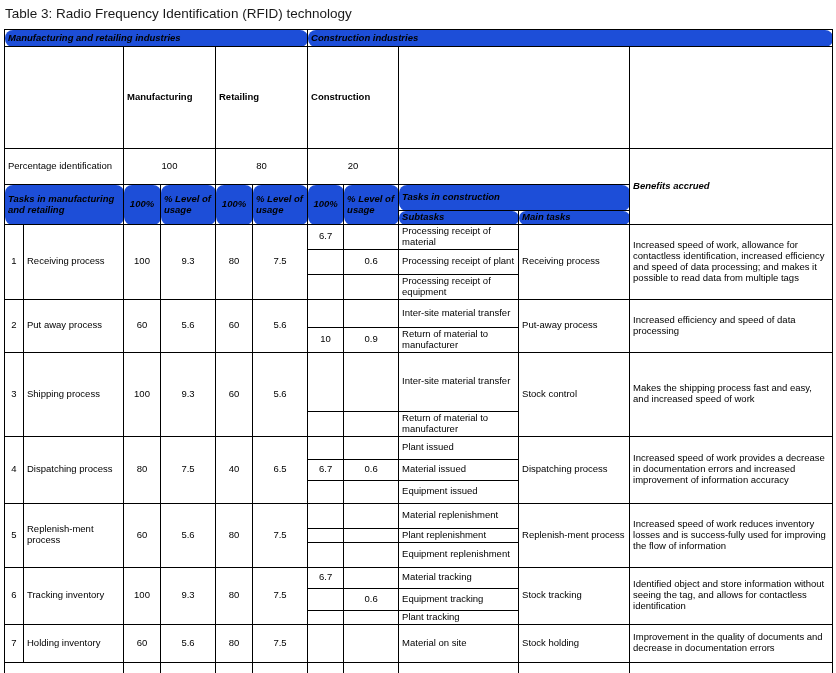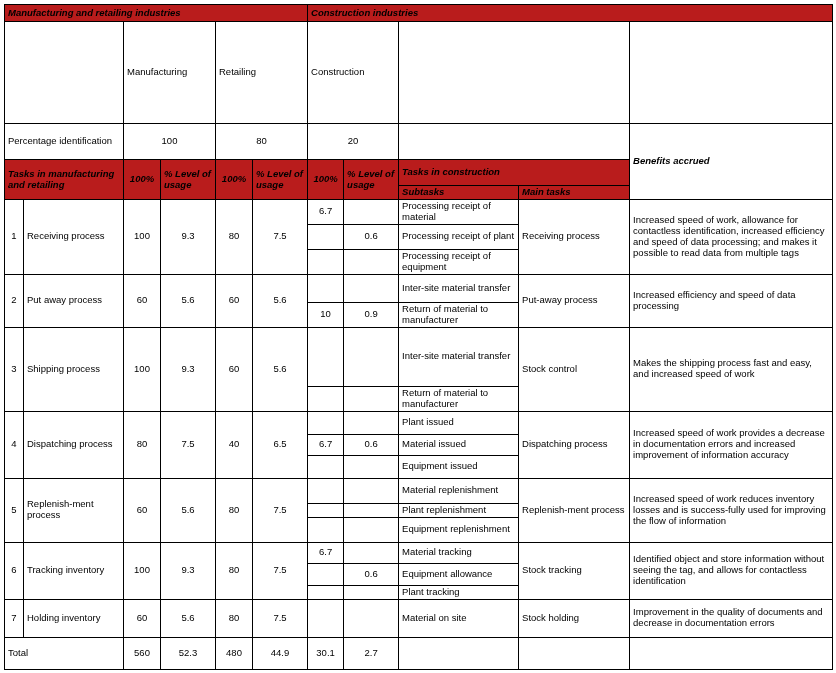--- a/index.html
+++ b/index.html
@@ -33,28 +33,29 @@
   }
   table.rfid td {
     border: 1px solid #000000;
     padding: 1px 3px;
     vertical-align: middle;
     overflow: hidden;
     word-wrap: break-word;
   }
   .c   { text-align: center; }
   .hd  { font-style: italic; font-weight: bold; }
-  .bg  { background: #b91c1c; }
+  .bg  { background: #1d4ed8; border-radius: 8px; }
   .ben { padding-left: 5px; }
-  .tall td { vertical-align: middle; }
+  .tall td { vertical-align: middle; font-weight: bold; }
 </style>
 </head>
 <body>
 
 <div id="page">
+  <div id="title">Table 3: Radio Frequency Identification (RFID) technology</div>
 
   <table class="rfid">
     <colgroup>
       <col style="width:19px">
         <col style="width:100px">
       <col style="width:37px">
         <col style="width:55px">
       <col style="width:37px">
         <col style="width:55px">
       <col style="width:36px">
@@ -222,21 +223,21 @@
       <td rowspan="3" class="c">7.5</td>
       <td class="c">6.7</td>
       <td class="c"></td>
       <td>Material tracking</td>
       <td rowspan="3">Stock tracking</td>
       <td rowspan="3" class="ben">Identified object and store information without seeing the tag, and allows for contactless identification</td>
     </tr>
     <tr style="height:22px">
       <td class="c"></td>
       <td class="c">0.6</td>
-      <td>Equipment allowance</td>
+      <td>Equipment tracking</td>
     </tr>
     <tr style="height:14px">
       <td class="c"></td>
       <td class="c"></td>
       <td>Plant tracking</td>
     </tr>
 
     <tr style="height:38px">
       <td class="c">7</td>
       <td>Holding inventory</td>

